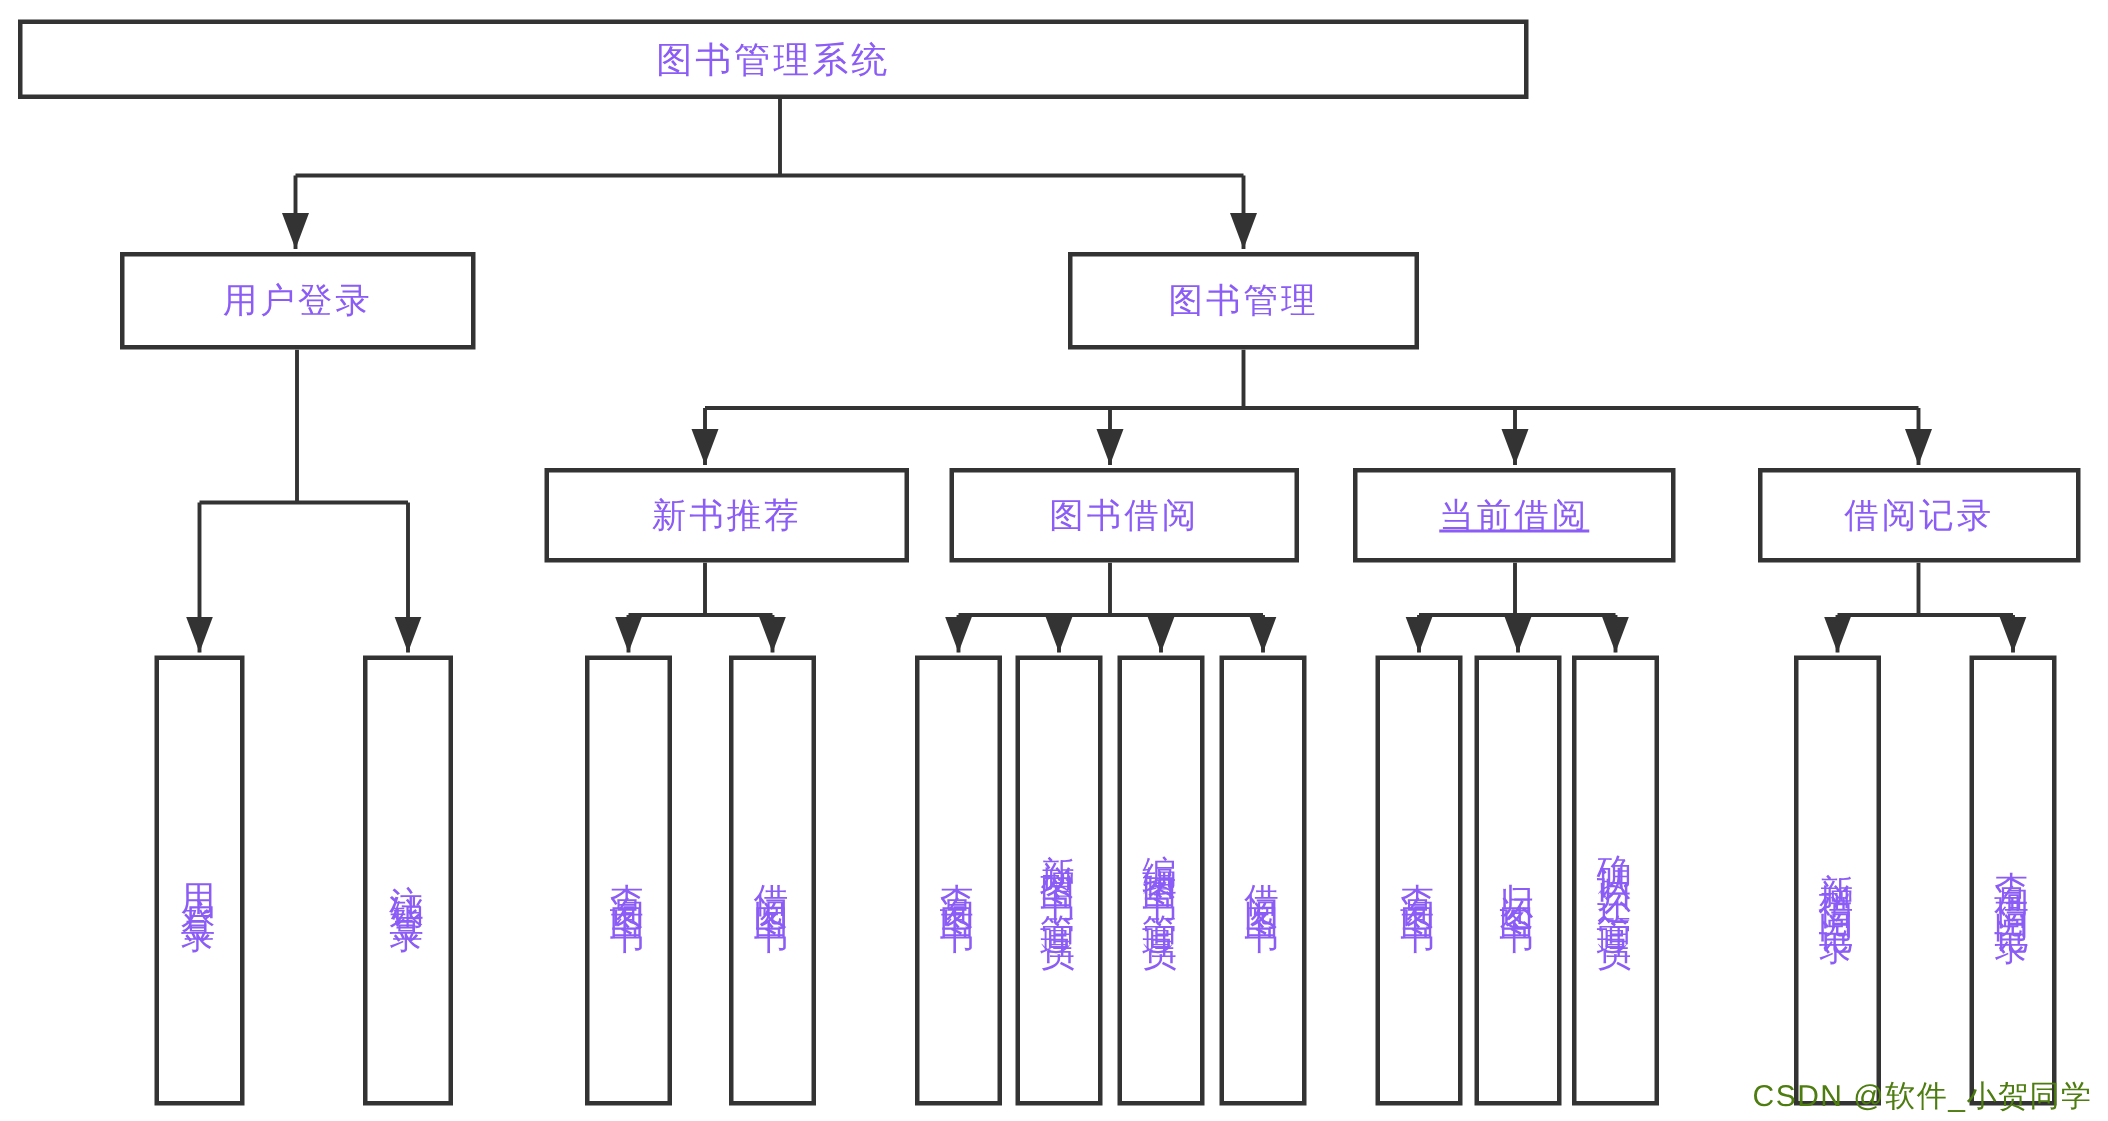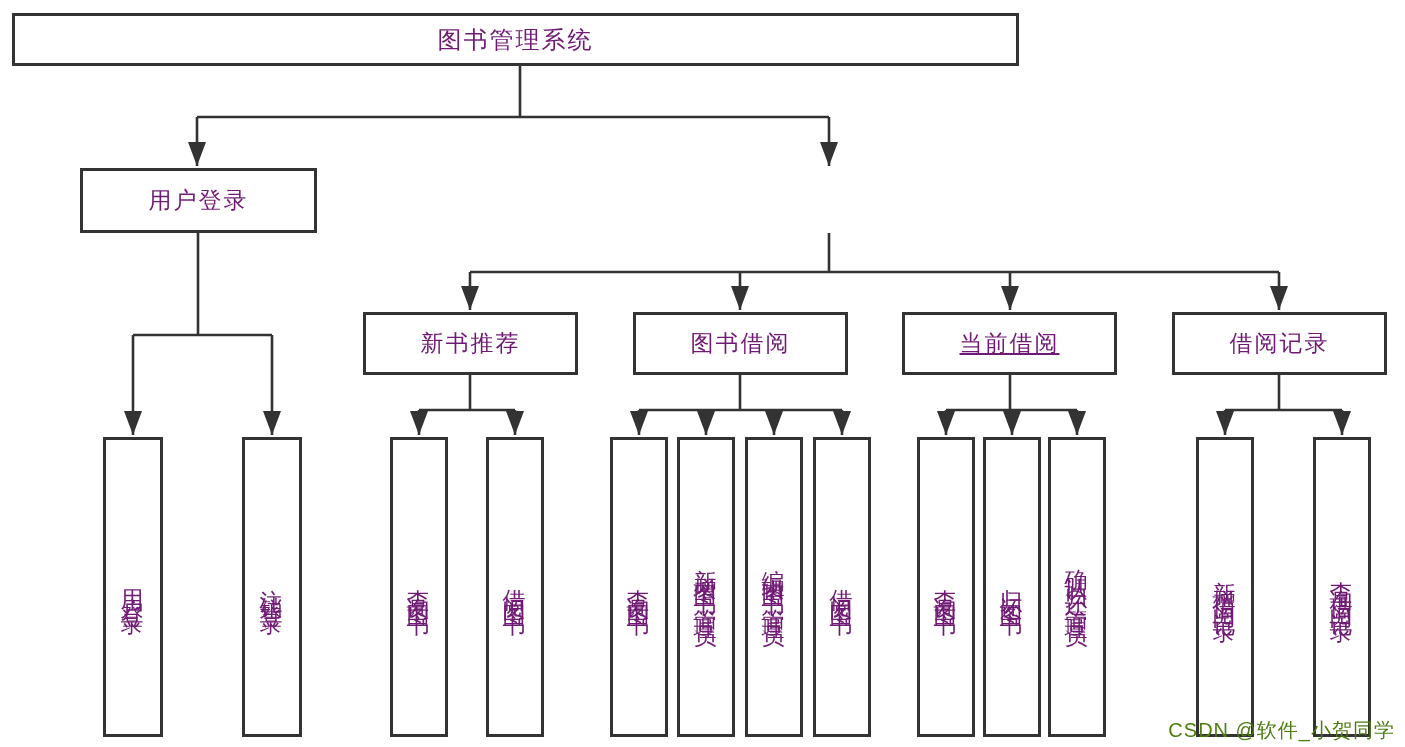--- a/index.html
+++ b/index.html
@@ -14,21 +14,21 @@
   .connectors {
     position: absolute;
     left: 0; top: 0;
     pointer-events: none;
   }
   .node {
     position: absolute;
     box-sizing: border-box;
     border: 3px solid #333333;
     background: #ffffff;
-    color: #701a75;
+    color: #8b5cf6;
     display: flex;
     align-items: center;
     justify-content: center;
     white-space: nowrap;
   }
   .hnode {
     font-size: 23px;
     letter-spacing: 2px;
   }
   .hnode.root { font-size: 24px; }
@@ -101,23 +101,24 @@
       <line x1="1279" y1="375" x2="1279" y2="410"></line>
       <line x1="1225" y1="410" x2="1342" y2="410"></line>
       <line x1="1225" y1="410" x2="1225" y2="435" marker-end="url(#arrow)"></line>
       <line x1="1342" y1="410" x2="1342" y2="435" marker-end="url(#arrow)"></line>
     </g>
   </svg>
 
   <div class="node hnode root" style="left:12px; top:13px; width:1007px; height:53px;">图书管理系统</div>
 
   <div class="node hnode" style="left:80px; top:168px; width:237px; height:65px;">用户登录</div>
+  <div class="node hnode" style="left:712px; top:168px; width:234px; height:65px;">图书管理</div>
 
-  <div class="node hnode" style="left:363px; top:312px; width:215px; height:63px;">新书推荐</div>
-  <div class="node hnode" style="left:633px; top:312px; width:215px; height:63px;">图书借阅</div>
+  <div class="node hnode" style="left:363px; top:312px; width:243px; height:63px;">新书推荐</div>
+  <div class="node hnode" style="left:633px; top:312px; width:233px; height:63px;">图书借阅</div>
   <div class="node hnode" style="left:902px; top:312px; width:215px; height:63px;text-decoration:underline;">当前借阅</div>
   <div class="node hnode" style="left:1172px; top:312px; width:215px; height:63px;">借阅记录</div>
 
   <div class="node vnode" style="left:103px; width:60px;">用户登录</div>
   <div class="node vnode" style="left:242px; width:60px;">注销登录</div>
 
   <div class="node vnode" style="left:390px; width:58px;">查询图书</div>
   <div class="node vnode" style="left:486px; width:58px;">借阅图书</div>
 
   <div class="node vnode" style="left:610px; width:58px;">查询图书</div>

